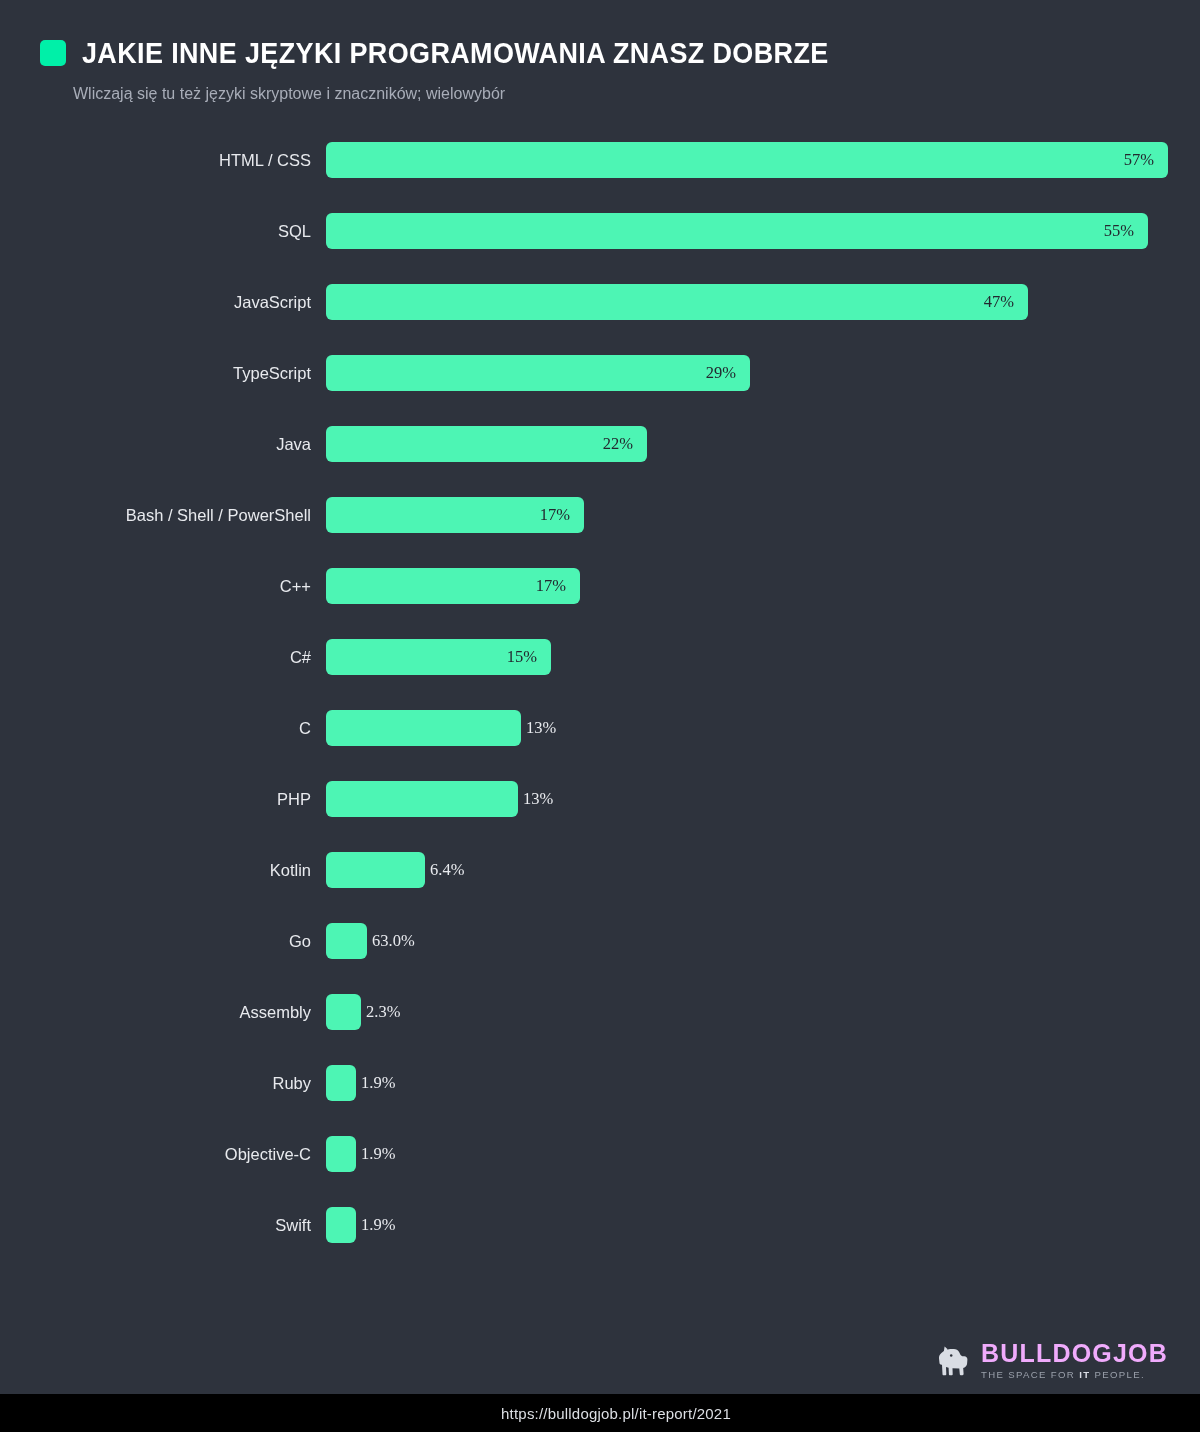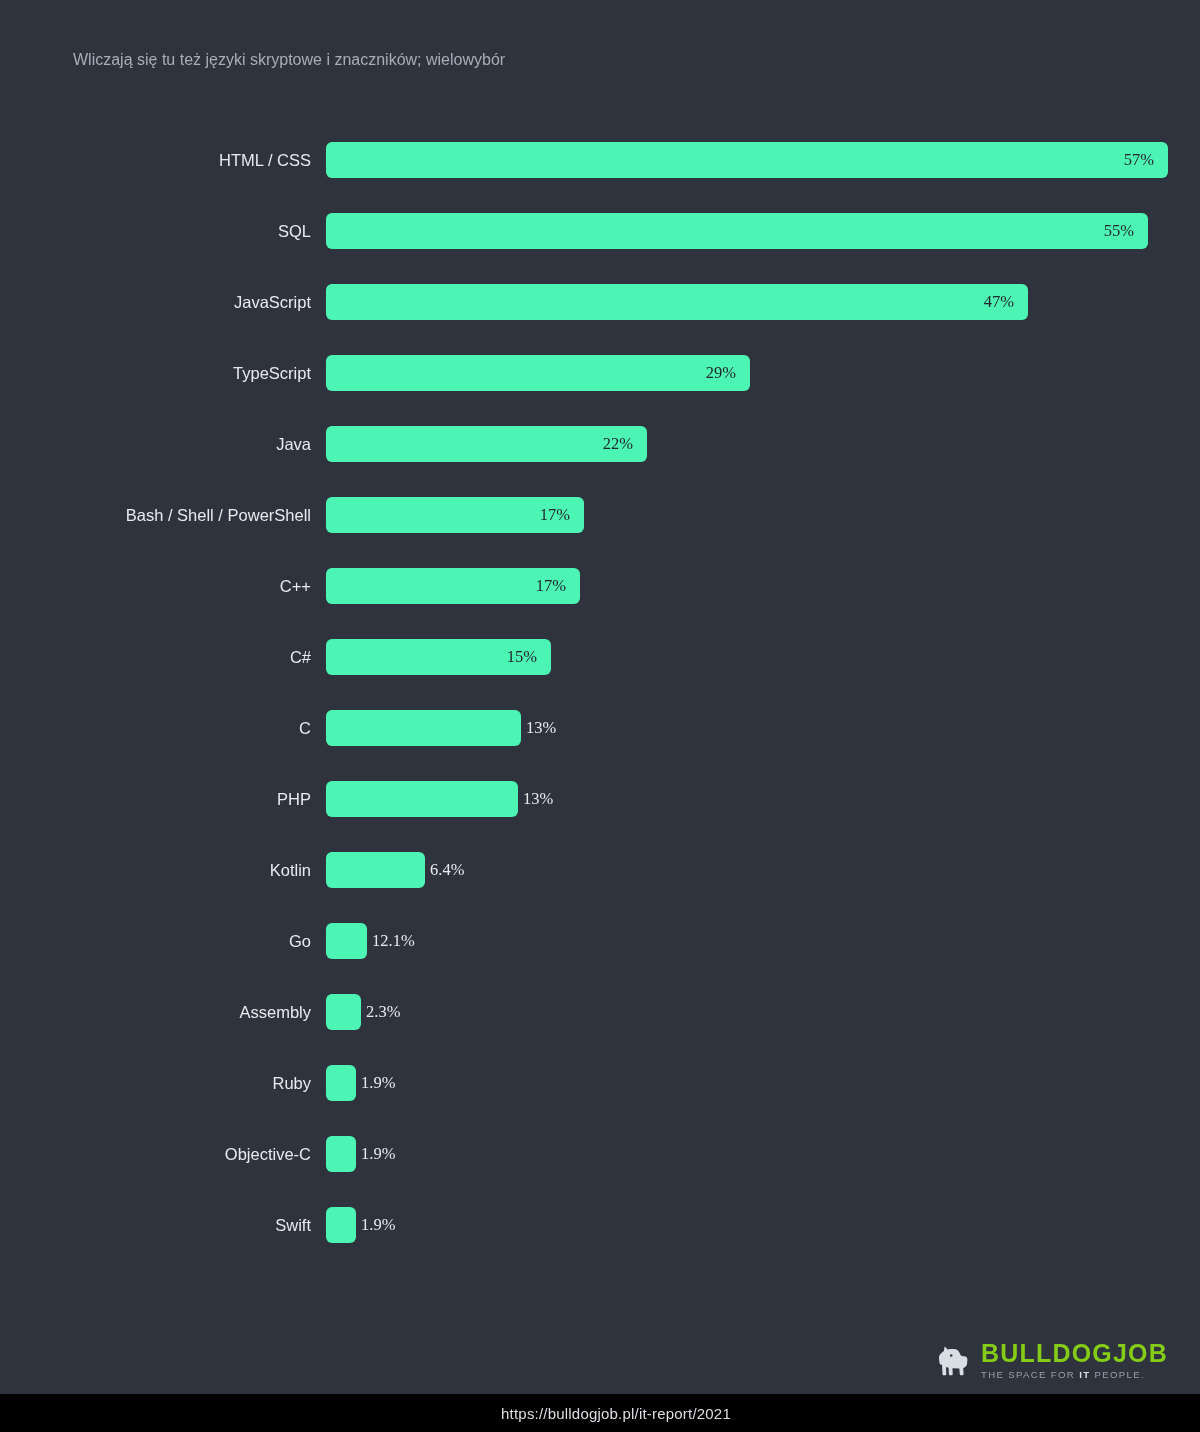--- a/index.html
+++ b/index.html
@@ -138,21 +138,21 @@
     display: flex;
     align-items: center;
     gap: 9px;
   }
 
   .logo-mark { flex: 0 0 auto; display: block; }
 
   .logo-text { display: flex; flex-direction: column; line-height: 1; }
 
   .logo-name {
-    color: #84cc16;
+    color: #f0abfc;
     font-size: 25px;
     font-weight: bold;
     letter-spacing: 1.2px;
   }
 
   .logo-tagline {
     margin-top: 4px;
     color: #9aa0ab;
     font-size: 9.6px;
     letter-spacing: 1.35px;
@@ -179,20 +179,24 @@
     font-size: 15px;
     letter-spacing: 0.2px;
   }
 </style>
 </head>
 <body>
 
 <div class="infographic">
 
   <div class="header">
+    <div class="title-row">
+      <span class="accent-square"></span>
+      <h1 class="chart-title">JAKIE INNE JĘZYKI PROGRAMOWANIA ZNASZ DOBRZE</h1>
+    </div>
     <p class="chart-subtitle">Wliczają się tu też języki skryptowe i znaczników; wielowybór</p>
   </div>
 
   <div class="plot">
       <div class="bar-row">
         <div class="row-label">HTML / CSS</div>
         <div class="bar-track">
           <div class="bar" style="width: 842px; background: rgb(77, 245, 180);"></div>
           <div class="bar-value-in" style="left: 776px; width: 52px; text-align: right;">57%</div>
         </div>
@@ -264,21 +268,21 @@
         <div class="row-label">Kotlin</div>
         <div class="bar-track">
           <div class="bar" style="width: 99px; background: rgb(77, 245, 180);"></div>
           <div class="bar-value-out" style="left: 104px;">6.4%</div>
         </div>
       </div>
       <div class="bar-row">
         <div class="row-label">Go</div>
         <div class="bar-track">
           <div class="bar" style="width: 41px; background: rgb(77, 245, 180);"></div>
-          <div class="bar-value-out" style="left: 46px;">12.1%</div>
+          <div class="bar-value-out" style="left: 46px;">63.0%</div>
         </div>
       </div>
       <div class="bar-row">
         <div class="row-label">Assembly</div>
         <div class="bar-track">
           <div class="bar" style="width: 35px; background: rgb(77, 245, 180);"></div>
           <div class="bar-value-out" style="left: 40px;">2.3%</div>
         </div>
       </div>
       <div class="bar-row">

